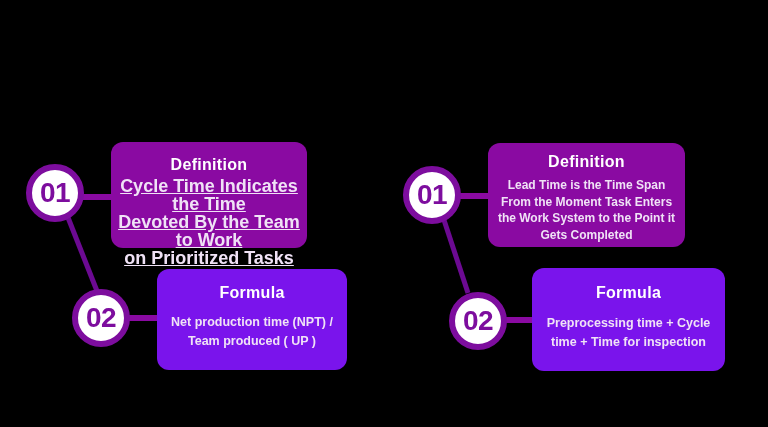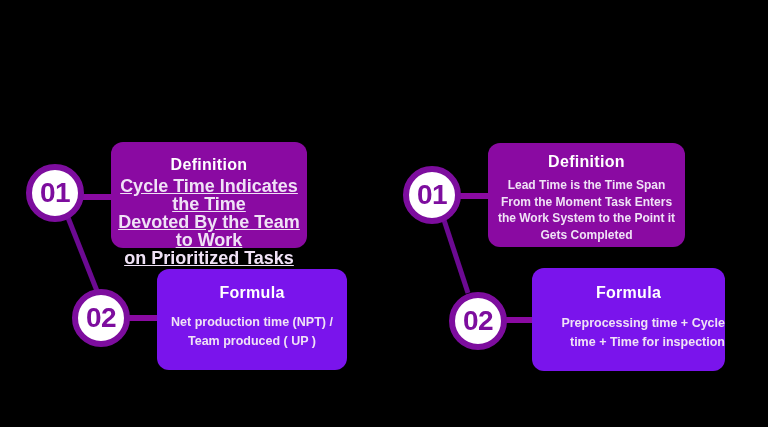--- a/index.html
+++ b/index.html
@@ -48,21 +48,21 @@
     font-weight: bold;
     white-space: pre-line;
   }
   .card-def-left  { left:111px; top:142px; width:196px; height:106px; padding-top:14px; }
   .card-def-left  .card-body { font-size:18px; line-height:18px; margin-top:3px;text-decoration:underline; }
   .card-form-left { left:157px; top:269px; width:190px; height:101px; padding-top:15px; }
   .card-form-left .card-body { font-size:12.5px; line-height:19px; margin-top:11px; }
   .card-def-right { left:488px; top:143px; width:197px; height:104px; padding-top:10px; }
   .card-def-right .card-body { font-size:12px; line-height:16.5px; margin-top:6px; }
   .card-form-right{ left:532px; top:268px; width:193px; height:103px; padding-top:16px; }
-  .card-form-right .card-body { font-size:12.5px; line-height:19px; margin-top:12px;text-align:right; }
+  .card-form-right .card-body { font-size:12.5px; line-height:19px; margin-top:12px; }
   .step-circle {
     position: absolute;
     z-index: 3;
     width: 58px; height: 58px;
     border: 6px solid var(--circle-ring-color);
     border-radius: 50%;
     background: var(--circle-fill);
     display: flex;
     align-items: center;
     justify-content: center;

